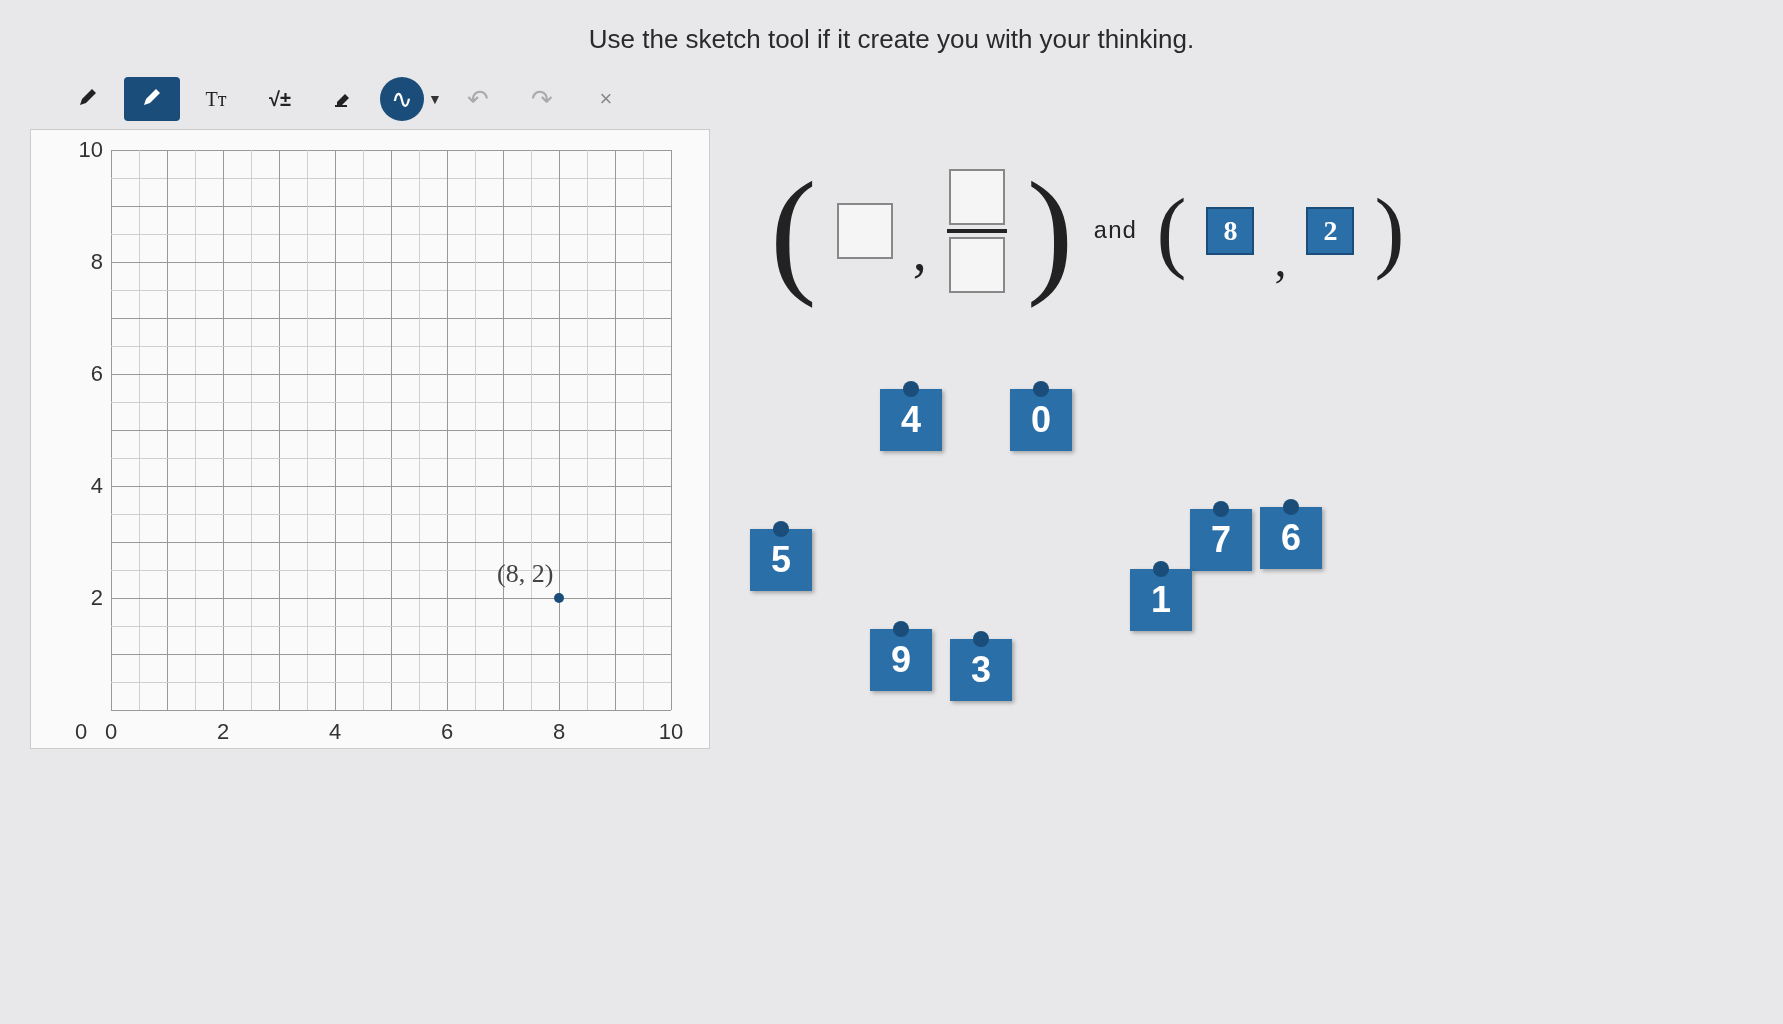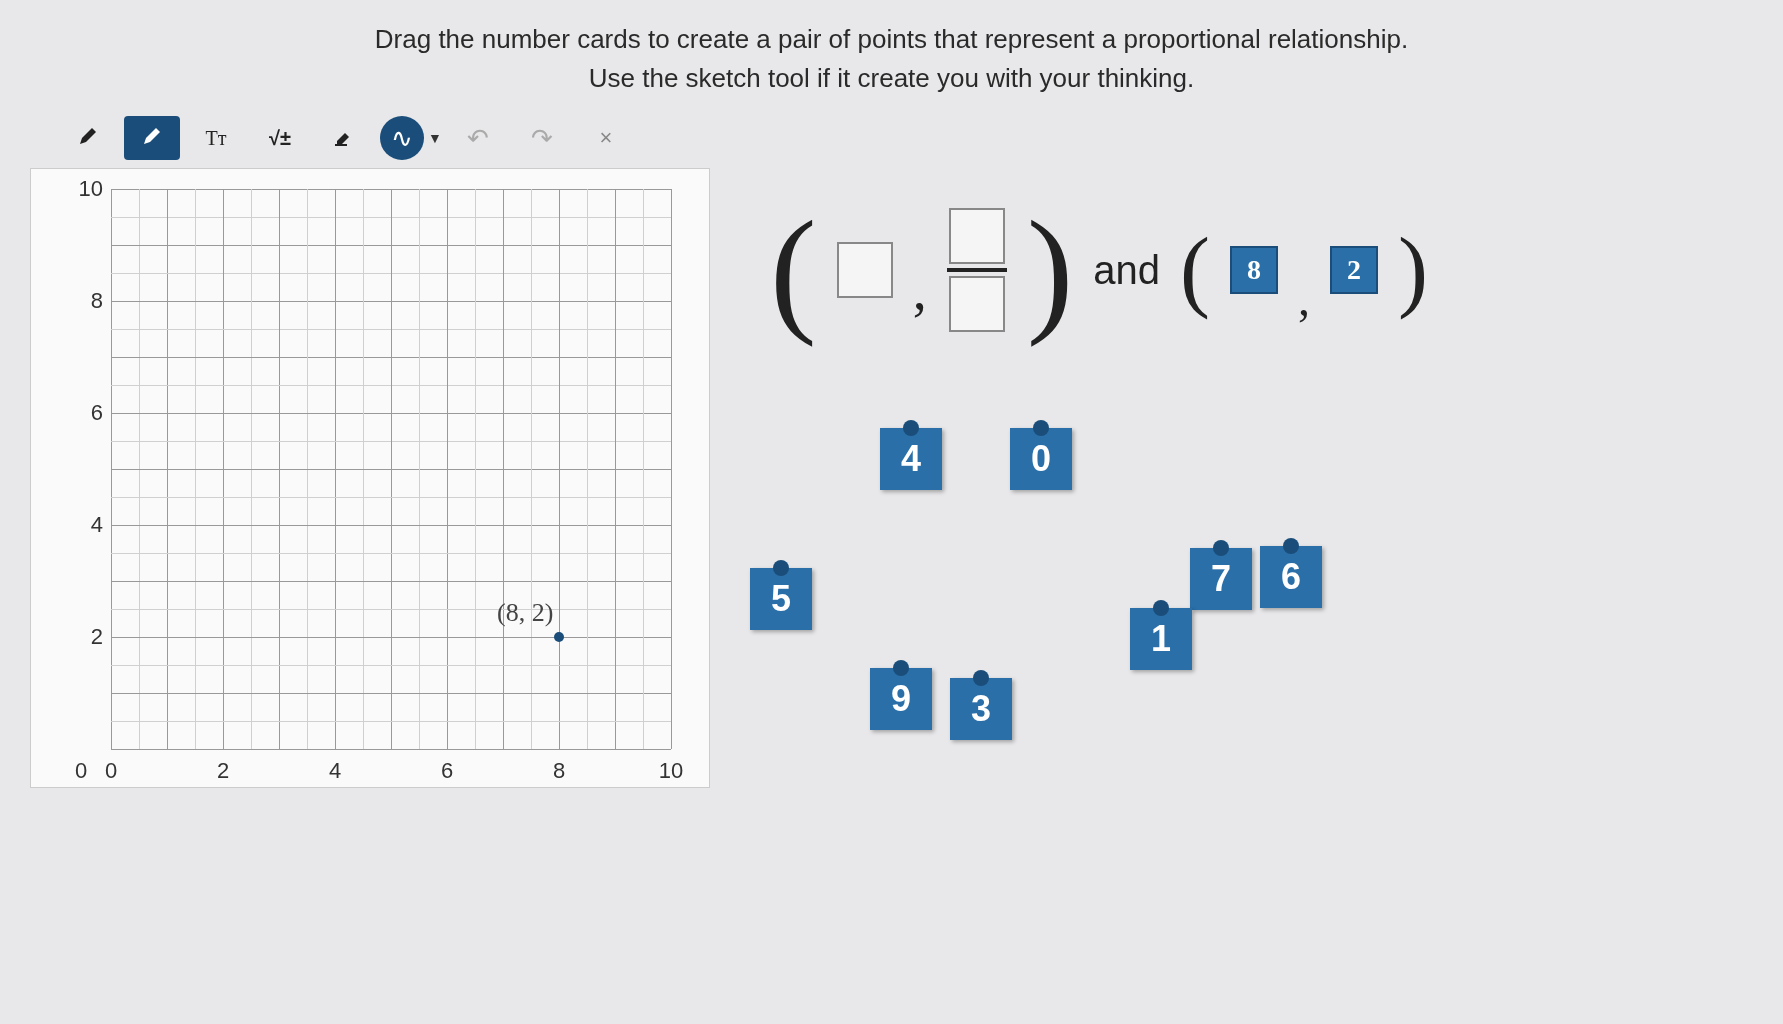--- a/index.html
+++ b/index.html
@@ -149,22 +149,22 @@
   flex-direction: column;
   align-items: center;
   gap: 4px;
 }
 .frac-bar {
   width: 60px;
   height: 4px;
   background: #222;
 }
 .and-text {
-  font-size: 40px;
-  font-family: Liberation Sans, sans-serif;
+  font-size: 24px;
+  font-family: Liberation Mono, monospace;
 }
 .number-card {
   position: absolute;
   width: 62px;
   height: 62px;
   background: #2a6fa8;
   color: #fff;
   font-size: 36px;
   font-weight: bold;
   display: flex;
@@ -194,21 +194,20 @@
   display: inline-flex;
   align-items: center;
   justify-content: center;
   border: 2px solid #1a4d7a;
 }
 </style>
 </head>
 <body>
 
 <div class="instructions">
-  <div>Drag the number cards to create a pair of points that represent a proportional relationship.</div>
   <div>Use the sketch tool if it create you with your thinking.</div>
 </div>
 
 <div class="toolbar">
   <button class="tool-btn">
     <span>
       <svg width="20" height="20" viewBox="0 0 20 20">
           <path d="M2 18 L4 12 L14 2 L18 6 L8 16 Z" fill="#222"></path>
         </svg>
     </span>

